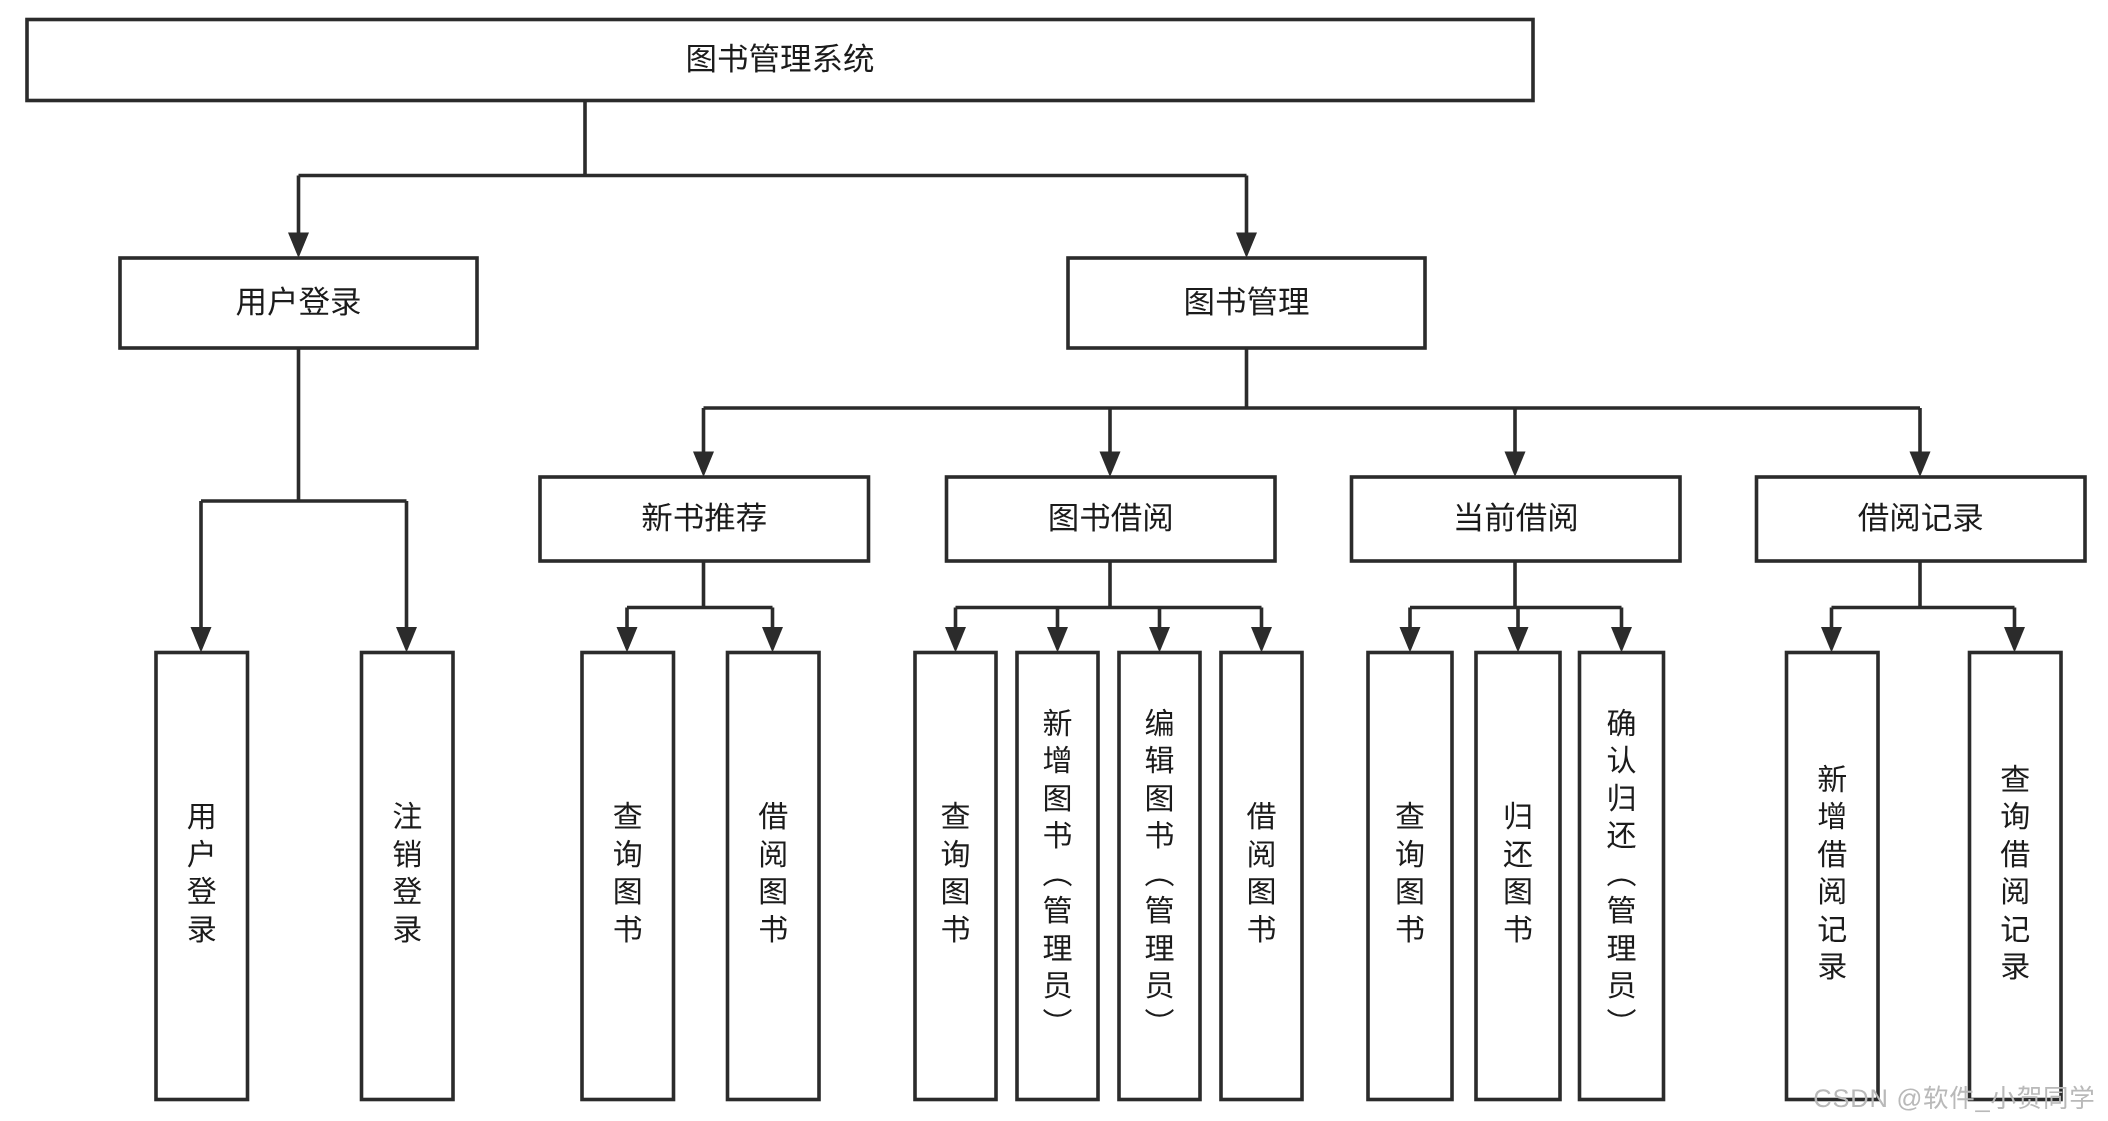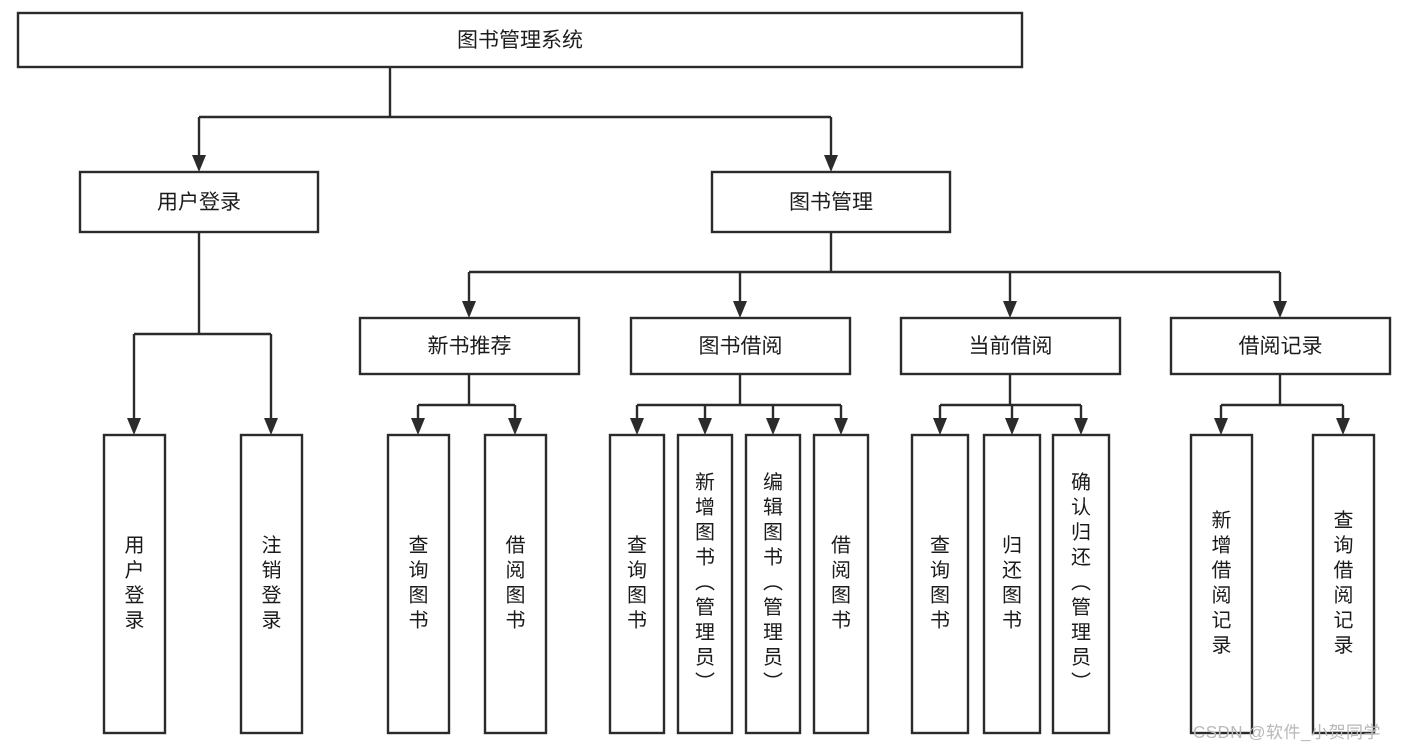--- a/index.html
+++ b/index.html
@@ -27,21 +27,21 @@
   .conn{
     stroke:#2b2b2b;
     stroke-width:2.4;
     fill:none;
     stroke-linecap:butt;
   }
   .arrow-head{ fill:#2b2b2b; stroke:none; }
 
   .watermark{
     position:absolute;
-    right:24px;
+    right:8px;
     bottom:4px;
     font-size:17px;
     color:#b9b9b9;
     letter-spacing:.5px;
     white-space:nowrap;
     font-family:"Liberation Sans","DejaVu Sans",sans-serif;
     user-select:none;
   }
 </style>
 </head>

